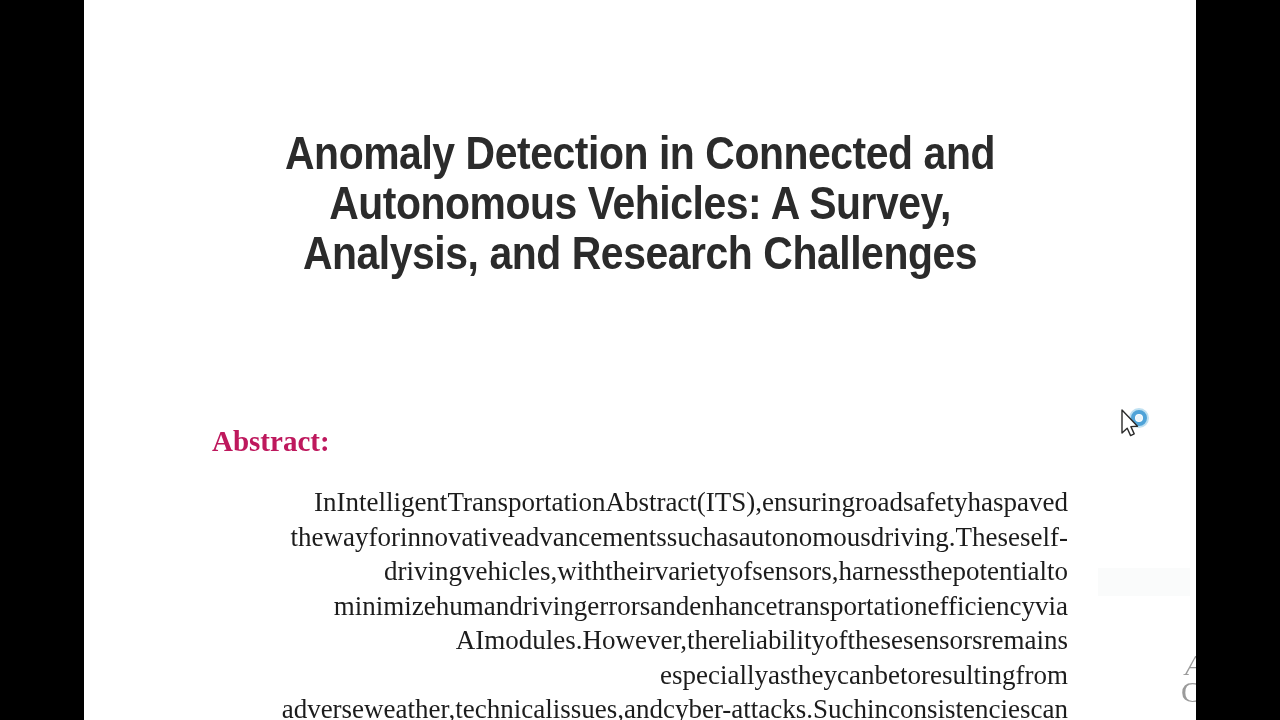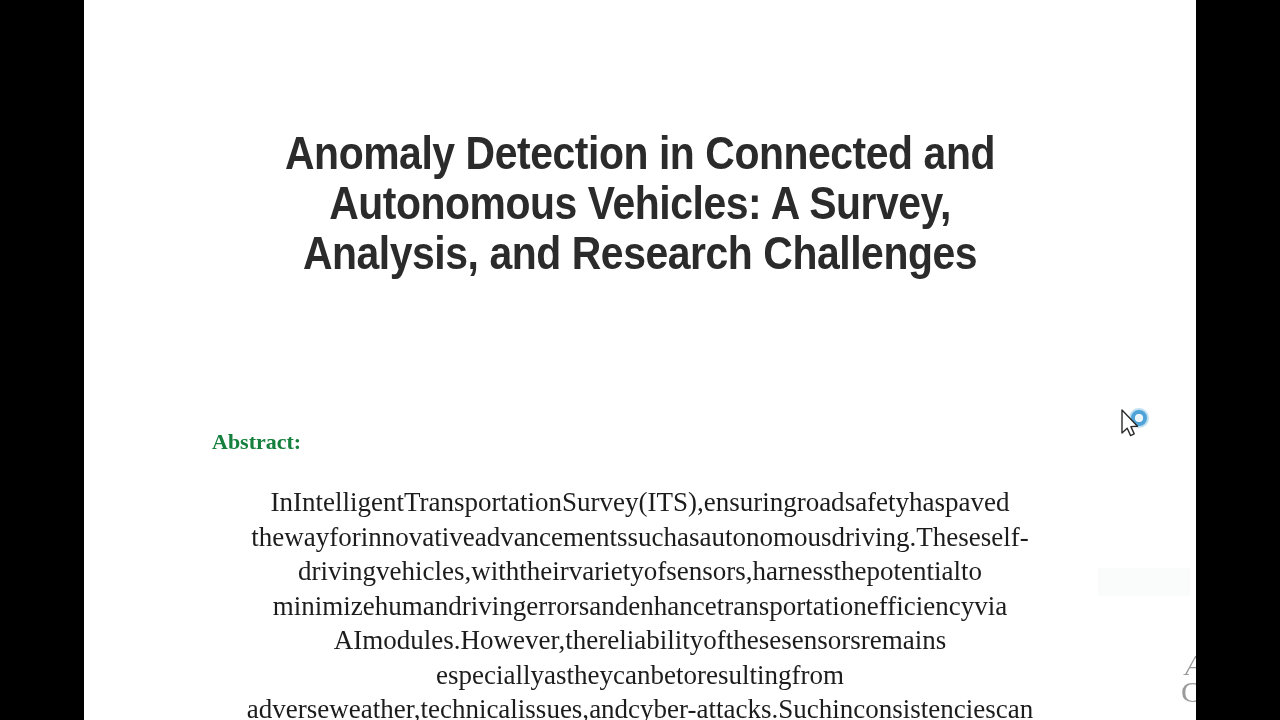--- a/index.html
+++ b/index.html
@@ -49,35 +49,35 @@
     transform: scaleX(0.87);
     transform-origin: 50% 0;
     letter-spacing: -0.5px;
   }
   #abstract-heading {
     position: absolute;
     left: 128px;
     top: 428px;
     font-family: "Liberation Serif", serif;
     font-weight: bold;
-    font-size: 22px;
+    font-size: 29px;
     line-height: 27px;
-    color: #15803d;
+    color: #be185d;
   }
   #abstract-paragraph {
     position: absolute;
     left: 128px;
     top: 485px;
     width: 856px;
     font-size: 27px;
     color: #1c1c1c;
   }
   .just-line {
     display: flex;
-    justify-content: center;
+    justify-content: flex-end;
     height: 34.5px;
     line-height: 34.5px;
     white-space: nowrap;
   }
   .just-line span { display: inline-block; }
   
   #ghost-smudge {
     position: absolute;
     left: 1014px;
     top: 568px;
@@ -120,21 +120,21 @@
       <div>Analysis, and Research Challenges</div>
     </div>
 
     <div id="abstract-heading">Abstract:</div>
 
     <div id="abstract-paragraph">
       <div class="just-line">
           <span>In</span>
           <span>Intelligent</span>
           <span>Transportation</span>
-          <span>Survey</span>
+          <span>Abstract</span>
           <span>(ITS),</span>
           <span>ensuring</span>
           <span>road</span>
           <span>safety</span>
           <span>has</span>
           <span>paved</span>
         </div>
       <div class="just-line">
           <span>the</span>
           <span>way</span>

